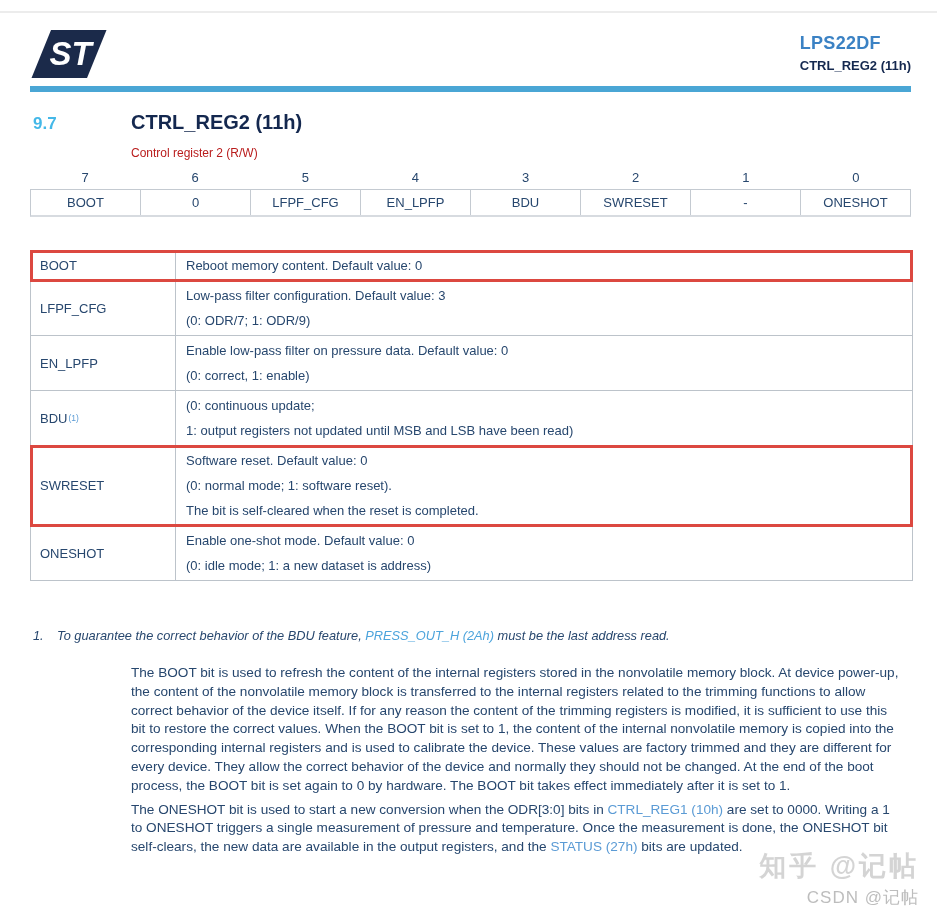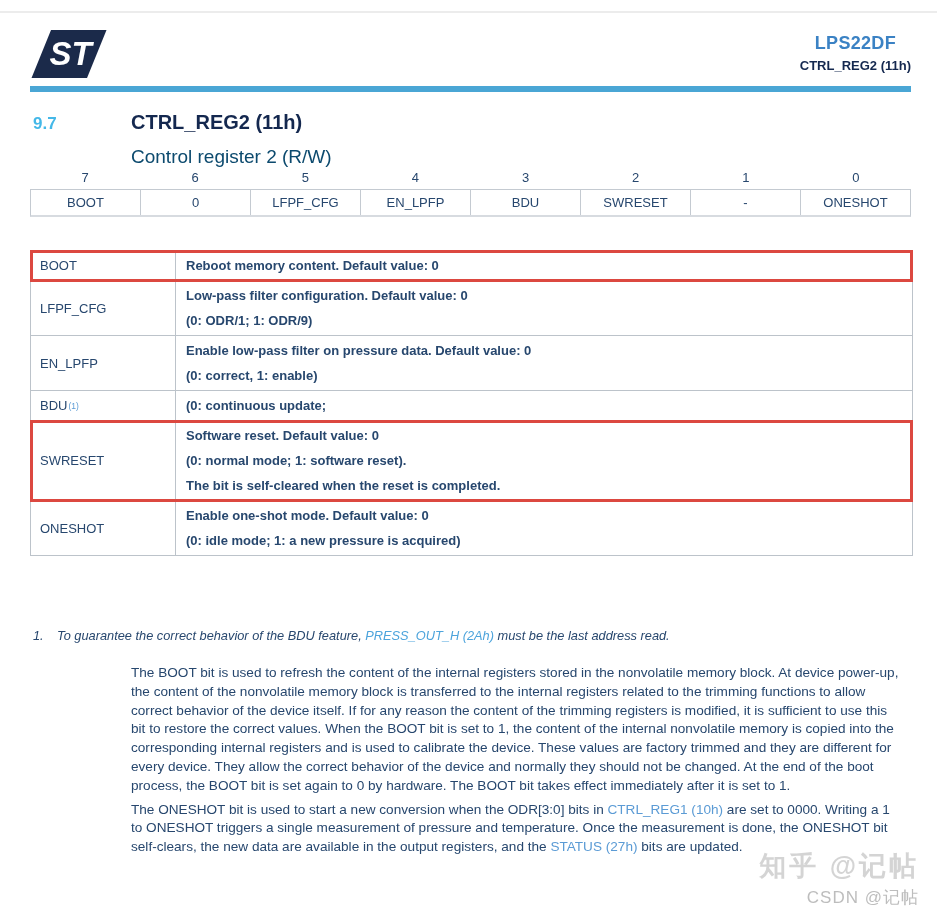--- a/index.html
+++ b/index.html
@@ -8,29 +8,29 @@
     width:937px;height:907px;
     background:#ffffff;
     font-family:"Liberation Sans","DejaVu Sans",sans-serif;
     color:#27476e;
     overflow:hidden;
   }
   .topline{position:absolute;top:11px;left:0;right:0;height:2px;background:#ececec;}
 
   
   .logo{position:absolute;left:30px;top:26px;}
-  .head-right{position:absolute;right:26px;top:33px;text-align:center;margin-left:37px;}
+  .head-right{position:absolute;right:26px;top:33px;text-align:left;margin-left:37px;}
   .product-name{color:#3b82c4;font-size:18px;font-weight:bold;letter-spacing:.3px;}
   .head-reg{color:#14284f;font-size:13px;font-weight:bold;margin-top:4px;}
   .rule{position:absolute;left:30px;right:26px;top:86px;height:6px;background:#4aa6d5;}
 
   
   .section-number{position:absolute;left:33px;top:114px;color:#44b8e8;font-size:17px;font-weight:bold;}
   .section-title{position:absolute;left:131px;top:111px;color:#14284f;font-size:20px;font-weight:bold;}
-  .section-subtitle{position:absolute;left:131px;top:146px;color:#0c4a6e;font-size:19px;}
+  .section-subtitle{position:absolute;left:131px;top:146px;color:#b91c1c;font-size:12px;}
 
   
   .bit-table{position:absolute;left:30px;top:170px;width:881px;}
   .bit-nums{display:flex;}
   .bit-nums .bn{flex:1;text-align:center;font-size:13px;color:#27476e;padding-bottom:4px;}
   .bit-cells{display:flex;border:1px solid #c4cad1;border-bottom:2px solid #d7dbe0;}
   .bit-cells .bc{
     flex:1;text-align:center;font-size:13px;color:#27476e;
     height:25px;line-height:25px;border-right:1px solid #c4cad1;
     background:#fff;
@@ -40,21 +40,21 @@
   
   .reg-table{position:absolute;left:30px;top:250px;width:881px;border:1px solid #bcc3ca;border-bottom:none;}
   .rrow{display:flex;border-bottom:1px solid #bcc3ca;background:#fff;}
   .rrow.hl{outline:3px solid #dc4840;outline-offset:-2px;position:relative;z-index:2;}
   .rlabel{
     width:145px;min-width:145px;border-right:1px solid #bcc3ca;
     display:flex;align-items:center;padding-left:9px;box-sizing:border-box;
     font-size:13px;color:#27476e;
   }
   .rlabel sup{color:#5b9bd5;font-size:8.5px;margin-left:1px;}
-  .rdesc{flex:1;padding:2px 8px 2px 10px;font-weight:bold;}
+  .rdesc{flex:1;padding:2px 8px 2px 10px;}
   .rdesc .dline{font-size:13px;line-height:25px;color:#27476e;white-space:nowrap;}
 
   
   .footnote{position:absolute;left:33px;top:628px;display:flex;font-style:italic;font-size:12.8px;color:#27476e;}
   .fn-num{width:24px;}
   .fn-link{color:#4da4dc;}
 
   
   .paras{position:absolute;left:131px;top:664px;width:782px;font-size:13.6px;line-height:18.8px;color:#27476e;}
   .paras p{margin:0 9px 5px 0;}
@@ -119,63 +119,64 @@
       <div class="rdesc">
         <div class="dline">Reboot memory content. Default value: 0</div>
       </div>
     </div>
 
     <div class="rrow">
       <div class="rlabel">
         <span>LFPF_CFG</span>
       </div>
       <div class="rdesc">
-        <div class="dline">Low-pass filter configuration. Default value: 0</div>
-        <div class="dline">(0: ODR/1; 1: ODR/9)</div>
+        <div class="dline">Low-pass filter configuration. Default value: 3</div>
+        <div class="dline">(0: ODR/7; 1: ODR/9)</div>
       </div>
     </div>
 
     <div class="rrow">
       <div class="rlabel">
         <span>EN_LPFP</span>
       </div>
       <div class="rdesc">
         <div class="dline">Enable low-pass filter on pressure data. Default value: 0</div>
         <div class="dline">(0: correct, 1: enable)</div>
       </div>
     </div>
 
     <div class="rrow">
       <div class="rlabel">
         <span>BDU</span>
           <sup>(1)</sup>
       </div>
       <div class="rdesc">
         <div class="dline">(0: continuous update;</div>
+        <div class="dline">1: output registers not updated until MSB and LSB have been read)</div>
       </div>
     </div>
 
     <div class="rrow hl">
       <div class="rlabel">
         <span>SWRESET</span>
       </div>
       <div class="rdesc">
         <div class="dline">Software reset. Default value: 0</div>
         <div class="dline">(0: normal mode; 1: software reset).</div>
         <div class="dline">The bit is self-cleared when the reset is completed.</div>
       </div>
     </div>
 
     <div class="rrow">
       <div class="rlabel">
         <span>ONESHOT</span>
       </div>
       <div class="rdesc">
         <div class="dline">Enable one-shot mode. Default value: 0</div>
-        <div class="dline">(0: idle mode; 1: a new pressure is acquired)</div>
+        <div class="dline">(0: idle mode; 1: a new dataset is address)</div>
       </div>
     </div>
 
   </div>
 
   <div class="footnote">
     <span class="fn-num">1.</span>
     <span><span>To guarantee the correct behavior of the BDU feature, </span><span class="fn-link">PRESS_OUT_H (2Ah)</span><span> must be the last address read.</span></span>
   </div>
 

